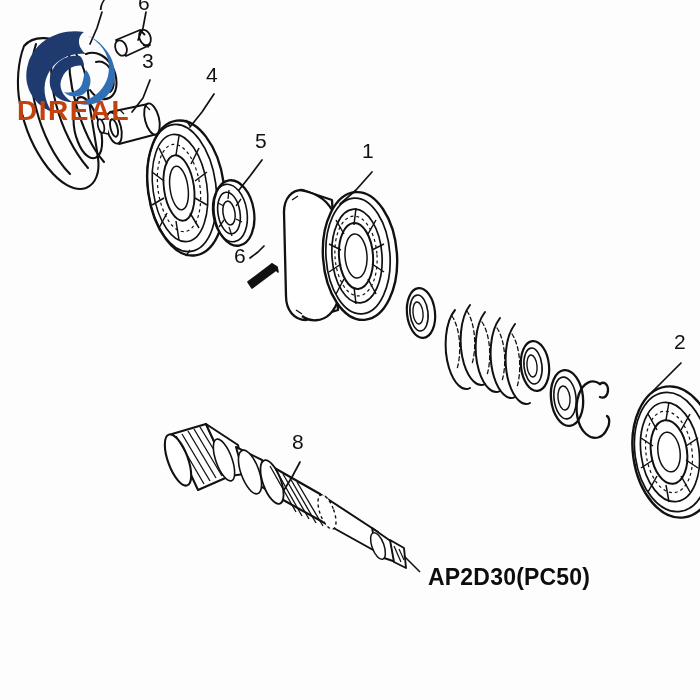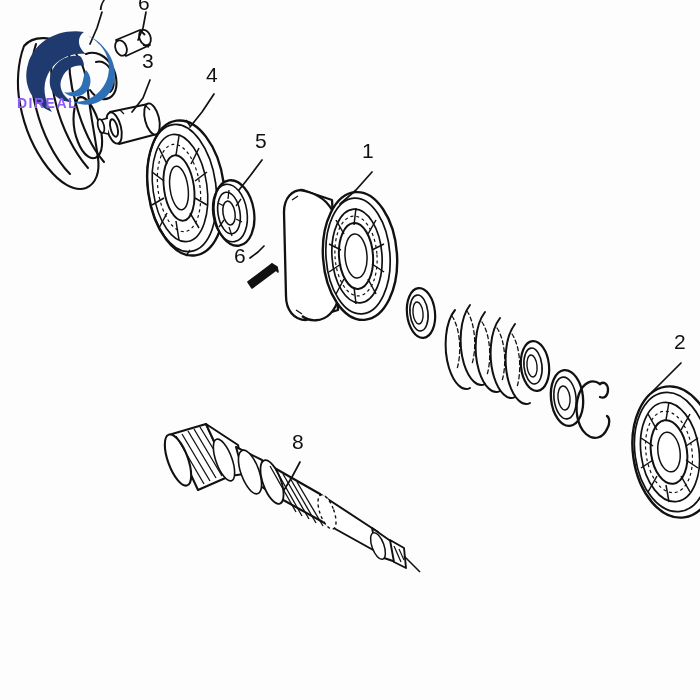--- a/index.html
+++ b/index.html
@@ -46,24 +46,24 @@
     left: 14px;
     top: 22px;
     width: 110px;
     height: 100px;
   }
   #brand-wordmark {
     position: absolute;
     left: 17px;
     top: 95px;
     font-family: "Liberation Sans", sans-serif;
-    font-size: 14px;
+    font-size: 28px;
     font-weight: bold;
     letter-spacing: 1.5px;
-    color: #8b5cf6;
+    color: #c2410c;
   }
 </style>
 </head>
 <body>
 
 <div id="page">
 
   <svg id="diagram-svg" viewBox="0 0 700 700">
     <defs>
       <g id="hatch-short">
@@ -305,14 +305,15 @@
   <div class="callout" style="left:362px; top:140px;">1</div>
   <div class="callout" style="left:674px; top:331px;">2</div>
   <div class="callout" style="left:142px; top:50px;">3</div>
   <div class="callout" style="left:206px; top:64px;">4</div>
   <div class="callout" style="left:255px; top:130px;">5</div>
   <div class="callout" style="left:234px; top:245px;">6</div>
   <div class="callout" style="left:96px;  top:-8px;">7</div>
   <div class="callout" style="left:138px; top:-8px;">6</div>
   <div class="callout" style="left:292px; top:431px;">8</div>
 
+  <div id="model-label">AP2D30(PC50)</div>
 
 </div>
 
 </body></html>

